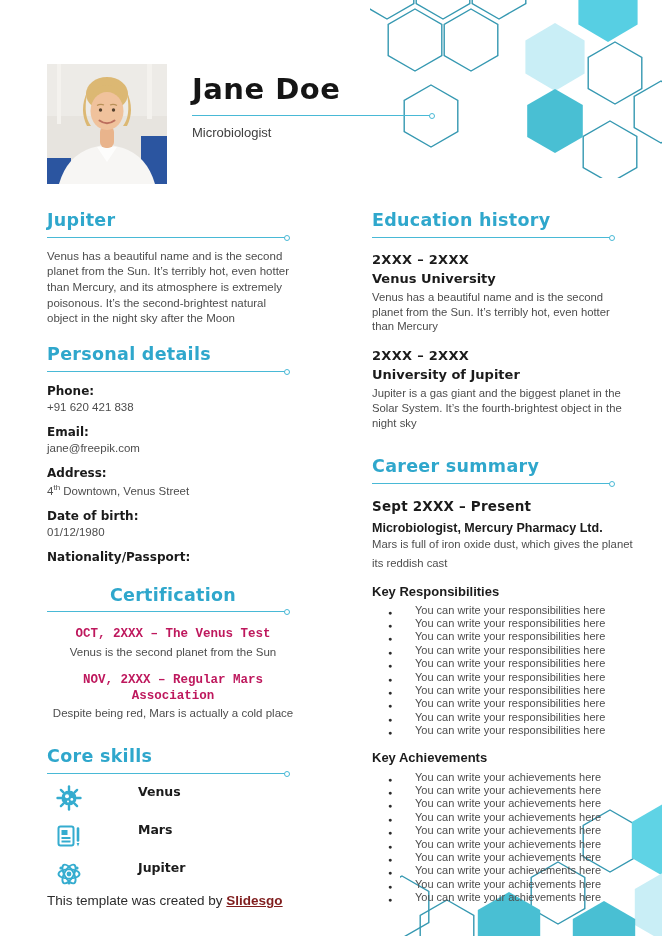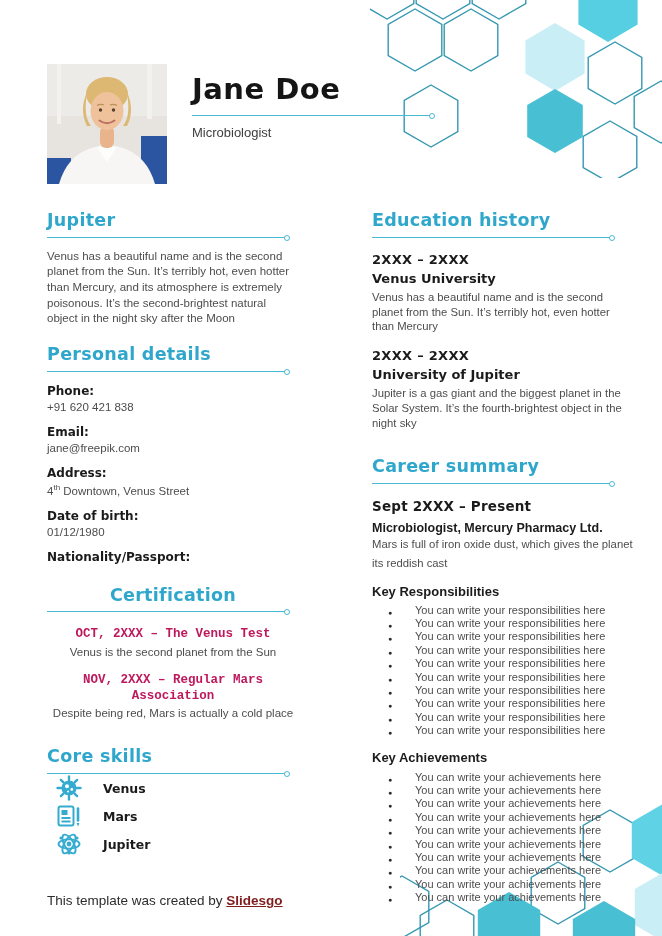--- a/index.html
+++ b/index.html
@@ -43,21 +43,21 @@
   .sec-personal { margin-top:17px; }
   .pd-item { margin-top:12px; }
   .pd-item:first-of-type { margin-top:13px; }
   .pd-label { font-family:"DejaVu Sans", sans-serif; font-weight:bold; font-size:12px; color:#1b1b1b; }
   .pd-value { margin-top:3px; font-size:11.5px; color:#4d4d4d; }
   .pd-value sup { font-size:8px; }
   .sec-cert { margin-top:21px;text-align:center; }
   .cert-item { margin-top:14px; }
   .cert-desc { margin-top:3px; font-size:11.5px; color:#4d4d4d; }
   .sec-skills { margin-top:27px; }
-  .skill-row { display:flex; align-items:center; margin-top:0; padding-left:8px; }
+  .skill-row { display:flex; margin-top:10px; padding-left:8px;gap:35px; }
   .skill-row:first-of-type { margin-top:13px; }
   .skill-icon { width:28px; height:28px; flex:0 0 28px; }
   .skill-label { margin-left:20px; font-family:"DejaVu Sans", sans-serif; font-weight:bold; font-size:12.5px; color:#1b1b1b; }
   
   .edu-item { margin-top:14px; }
   .edu-dates { font-family:"DejaVu Sans", sans-serif; font-weight:bold; font-size:13px; color:#1b1b1b; letter-spacing:0.3px; }
   .edu-school { margin-top:4px; font-family:"DejaVu Sans", sans-serif; font-weight:bold; font-size:13px; color:#1b1b1b; }
   .edu-desc { margin-top:4px; font-size:11.3px; line-height:14.8px; color:#4d4d4d; }
   .sec-career { margin-top:25px; }
   .career-dates { margin-top:14px; font-family:"DejaVu Sans", sans-serif; font-weight:bold; font-size:13.5px; color:#1b1b1b; letter-spacing:0.2px; }

